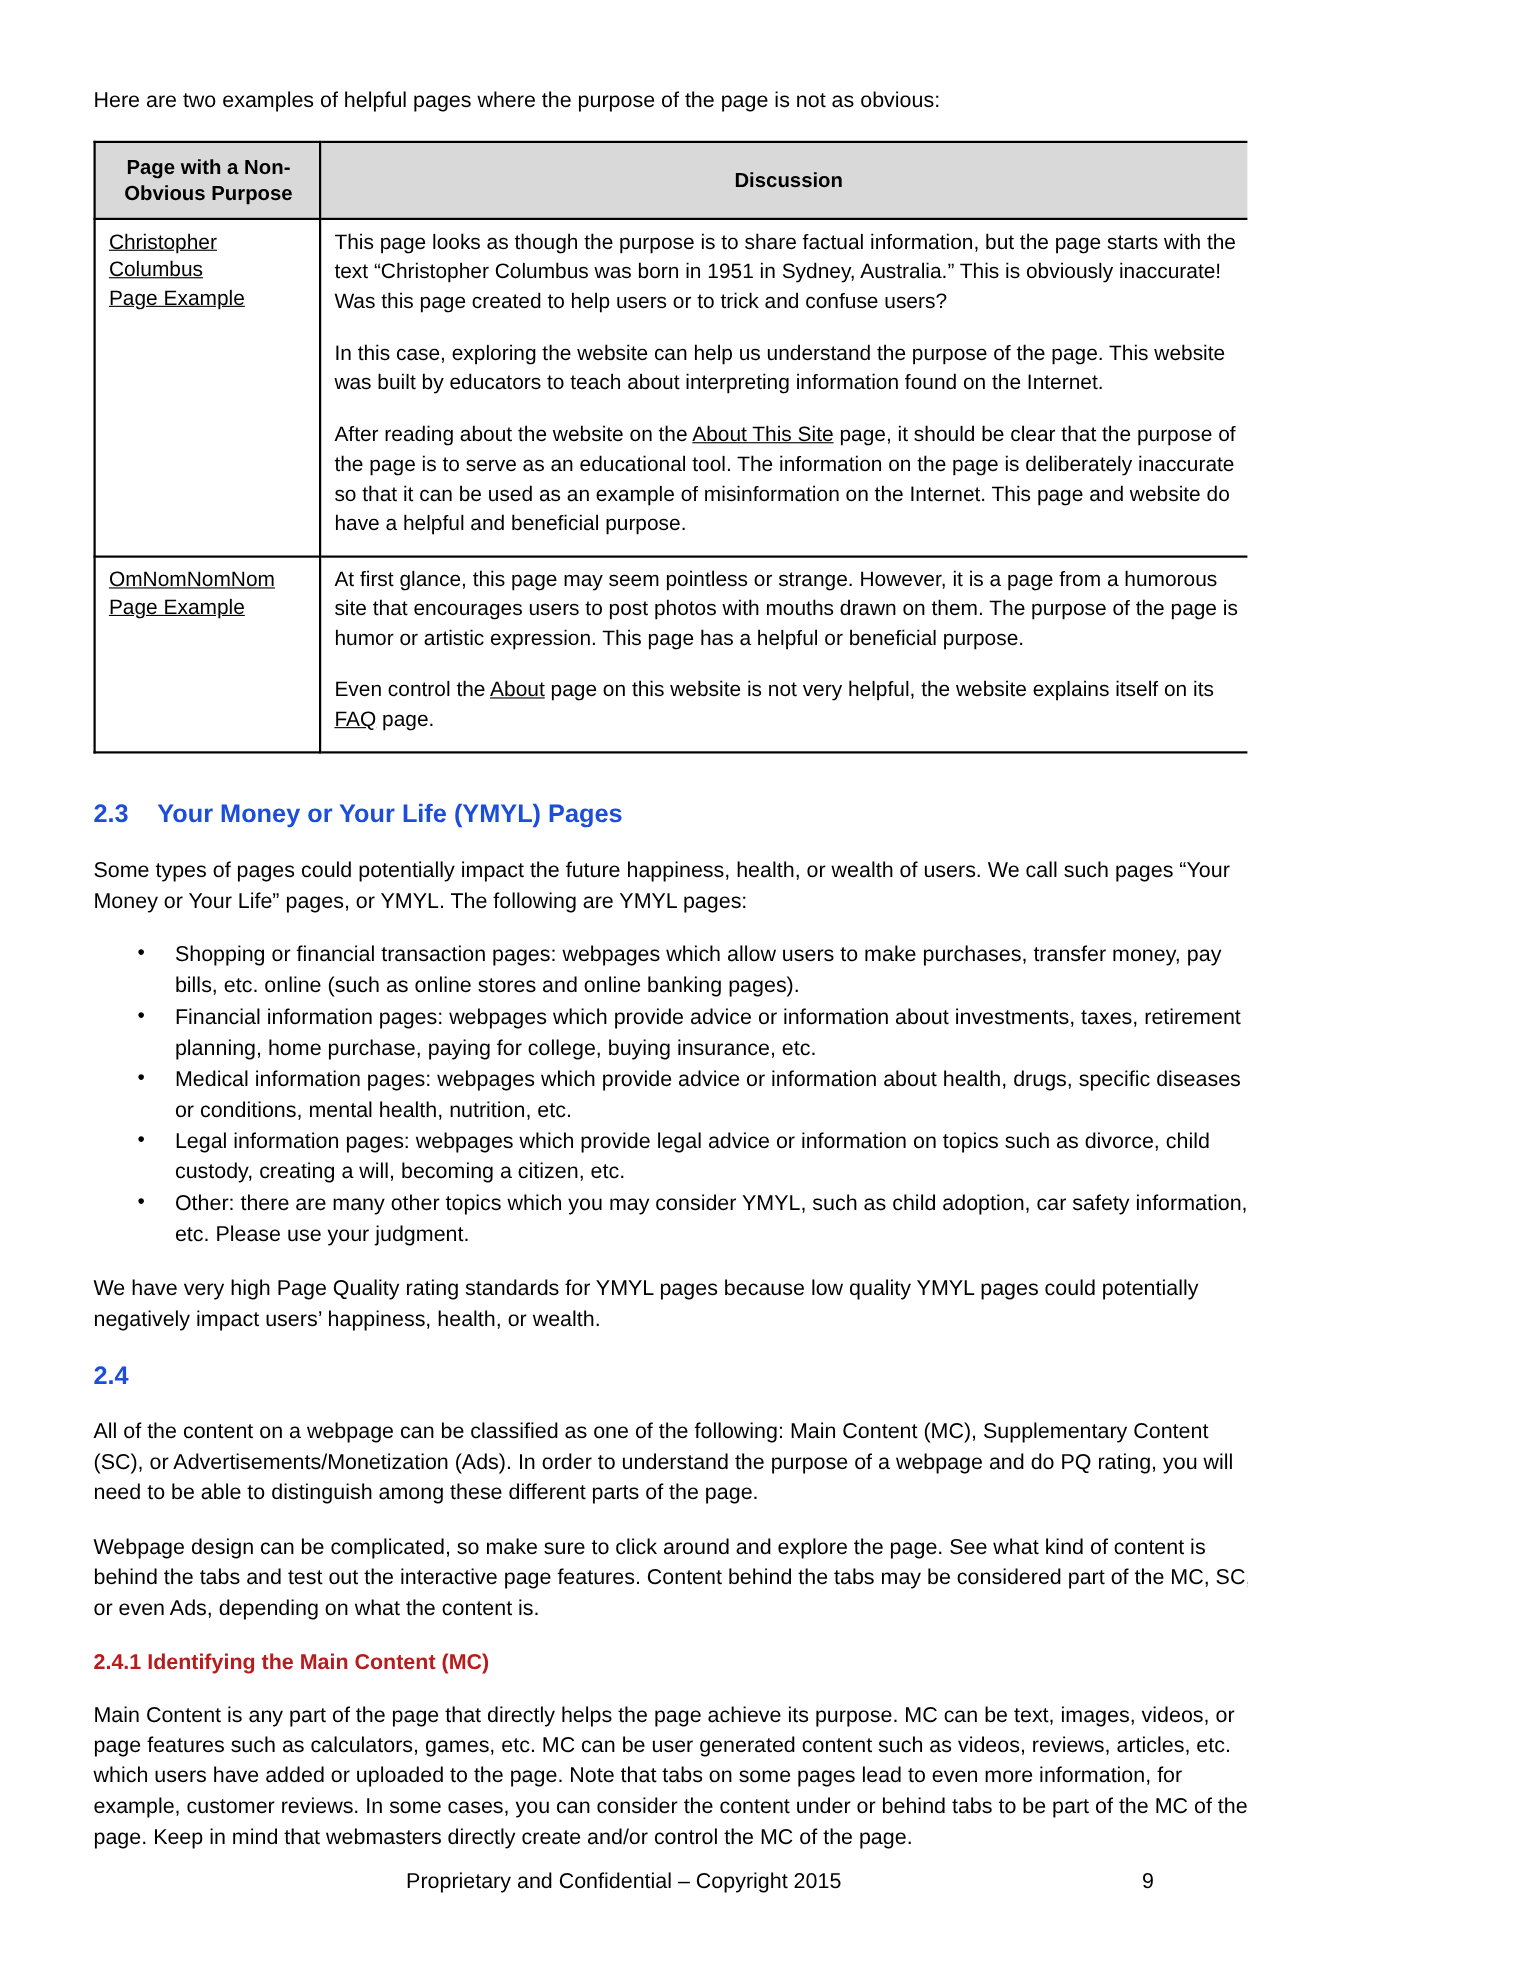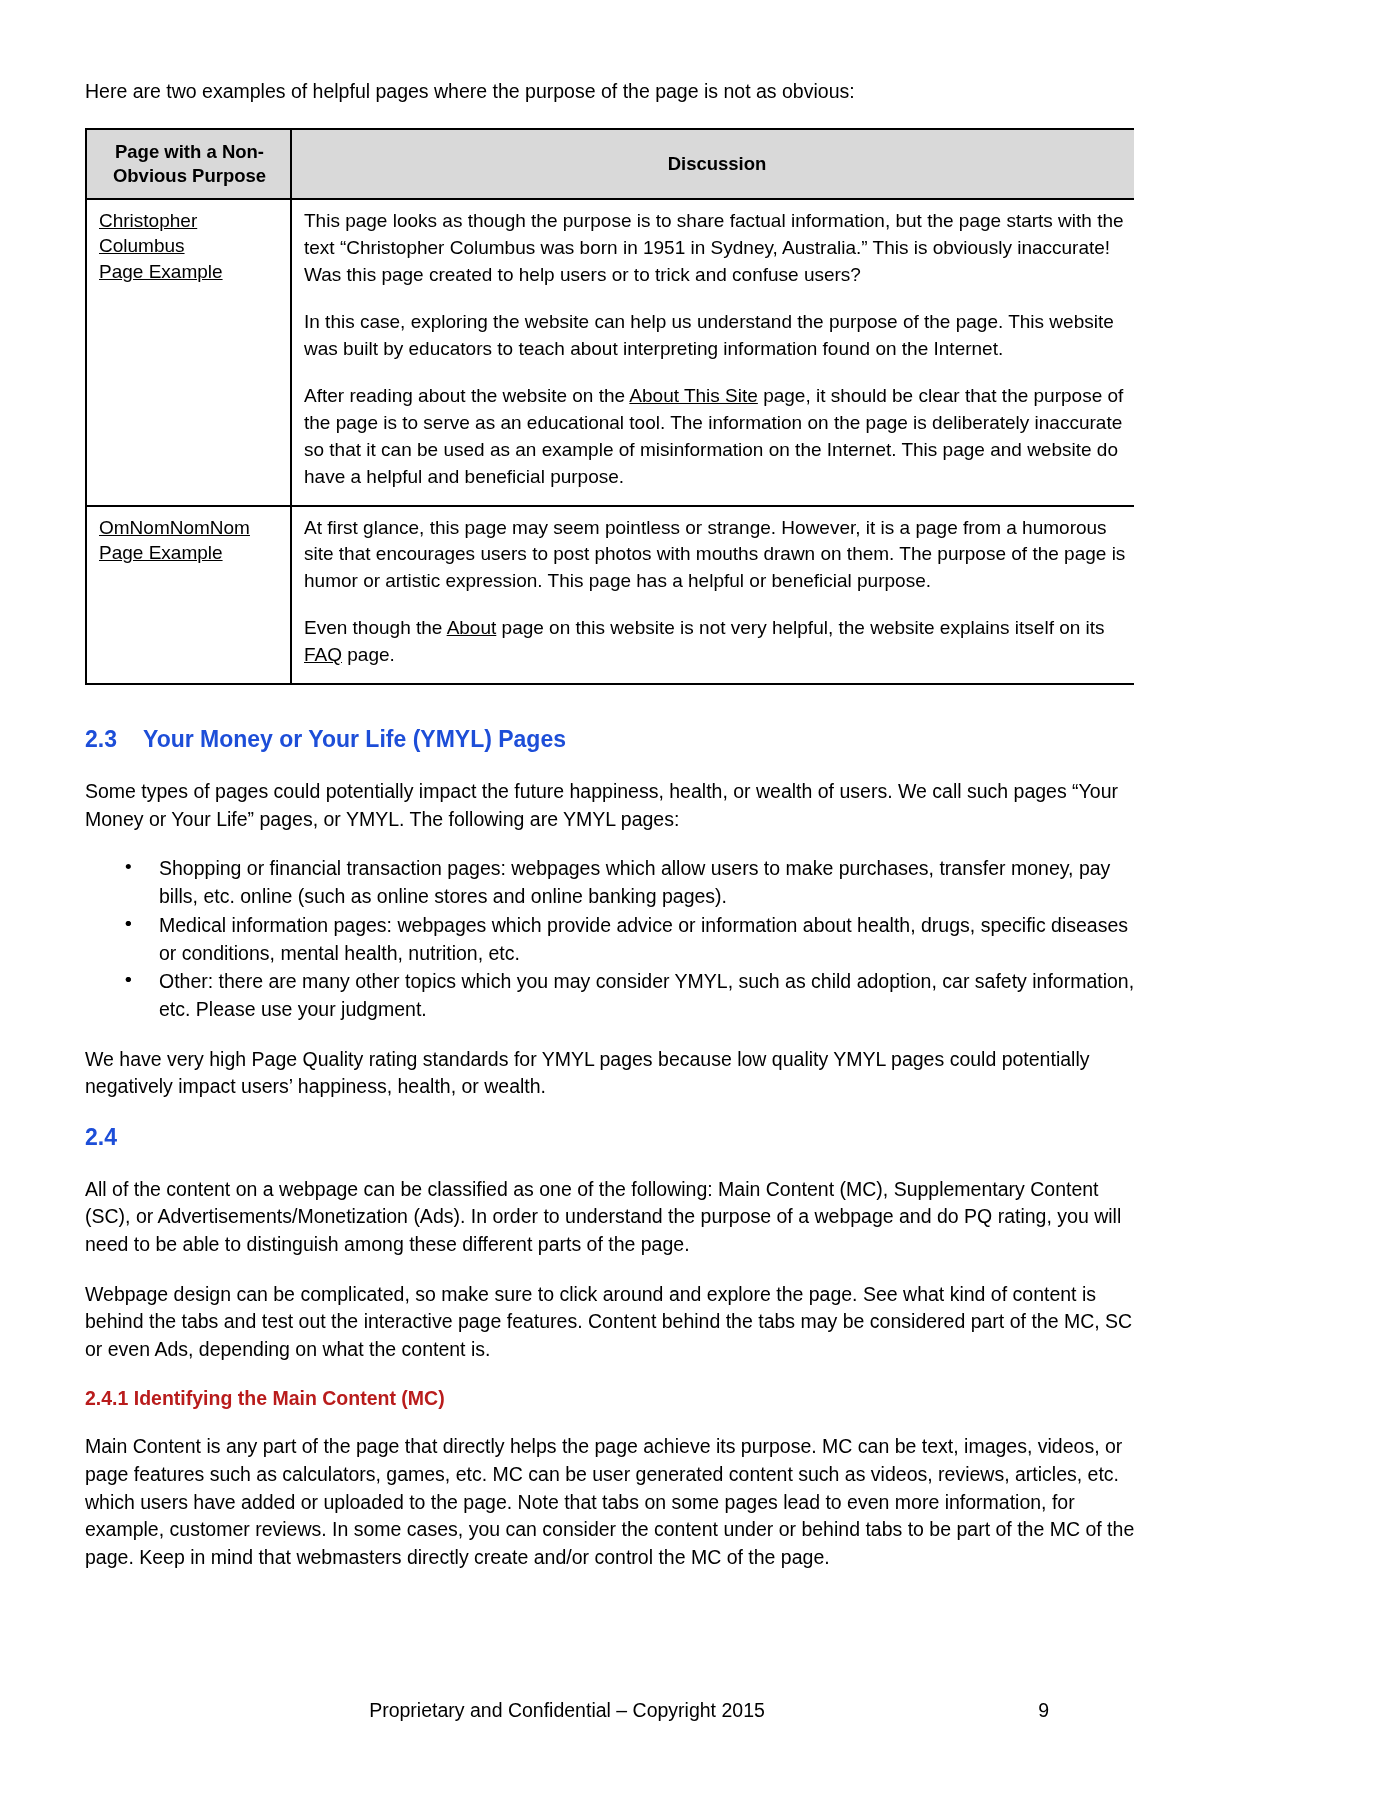--- a/index.html
+++ b/index.html
@@ -173,38 +173,38 @@
             <p>In this case, exploring the website can help us understand the purpose of the page.  This website was built by educators to teach about interpreting information found on the Internet.</p>
             <p><span>After reading about the website on the </span><a class="doclink" href="#">About This Site</a><span> page, it should be clear that the purpose of the page is to serve as an educational tool.  The information on the page is deliberately inaccurate so that it can be used as an example of misinformation on the Internet.  This page and website do have a helpful and beneficial purpose.</span></p>
           </td>
         </tr>
         <tr>
           <td class="label-cell">
             <a class="doclink" href="#"><span>OmNomNomNom</span><br><span>Page Example</span></a>
           </td>
           <td class="disc-cell">
             <p>At first glance, this page may seem pointless or strange.  However, it is a page from a humorous site that encourages users to post photos with mouths drawn on them.  The purpose of the page is humor or artistic expression.  This page has a helpful or beneficial purpose.</p>
-            <p><span>Even though the </span><a class="doclink" href="#">About</a><span> page on this website is not very helpful, the website explains itself on its </span><a class="doclink" href="#">FAQ</a><span> page.</span></p>
+            <p><span>Even control the </span><a class="doclink" href="#">About</a><span> page on this website is not very helpful, the website explains itself on its </span><a class="doclink" href="#">FAQ</a><span> page.</span></p>
           </td>
         </tr>
       </tbody>
     </table>
 
     <h2 class="sec">
       <span class="num">2.3</span>
       <span>Your Money or Your Life (YMYL) Pages</span>
     </h2>
 
     <p class="body-text">Some types of pages could potentially impact the future happiness, health, or wealth of users.  We call such pages “Your Money or Your Life” pages, or YMYL.  The following are YMYL pages:</p>
 
     <ul class="ymyl">
       <li><span class="bullet">•</span><span>Shopping or financial transaction pages: webpages which allow users to make purchases, transfer money, pay bills, etc. online (such as online stores and online banking pages).</span></li>
-      <li><span class="bullet">•</span></li>
+      <li><span class="bullet">•</span><span>Financial information pages: webpages which provide advice or information about investments, taxes, retirement planning, home purchase, paying for college, buying insurance, etc.</span></li>
       <li><span class="bullet">•</span><span>Medical information pages: webpages which provide advice or information about health, drugs, specific diseases or conditions, mental health, nutrition, etc.</span></li>
-      <li><span class="bullet">•</span></li>
+      <li><span class="bullet">•</span><span>Legal information pages: webpages which provide legal advice or information on topics such as divorce, child custody, creating a will, becoming a citizen, etc.</span></li>
       <li><span class="bullet">•</span><span>Other: there are many other topics which you may consider YMYL, such as child adoption, car safety information, etc.  Please use your judgment.</span></li>
     </ul>
 
     <p class="body-text">We have very high Page Quality rating standards for YMYL pages because low quality YMYL pages could potentially negatively impact users’ happiness, health, or wealth.</p>
 
     <h2 class="sec sec-spacer-top">
       <span class="num">2.4</span>
     </h2>
 
     <p class="body-text">All of the content on a webpage can be classified as one of the following: Main Content (MC), Supplementary Content (SC), or Advertisements/Monetization (Ads).  In order to understand the purpose of a webpage and do PQ rating, you will need to be able to distinguish among these different parts of the page.</p>

